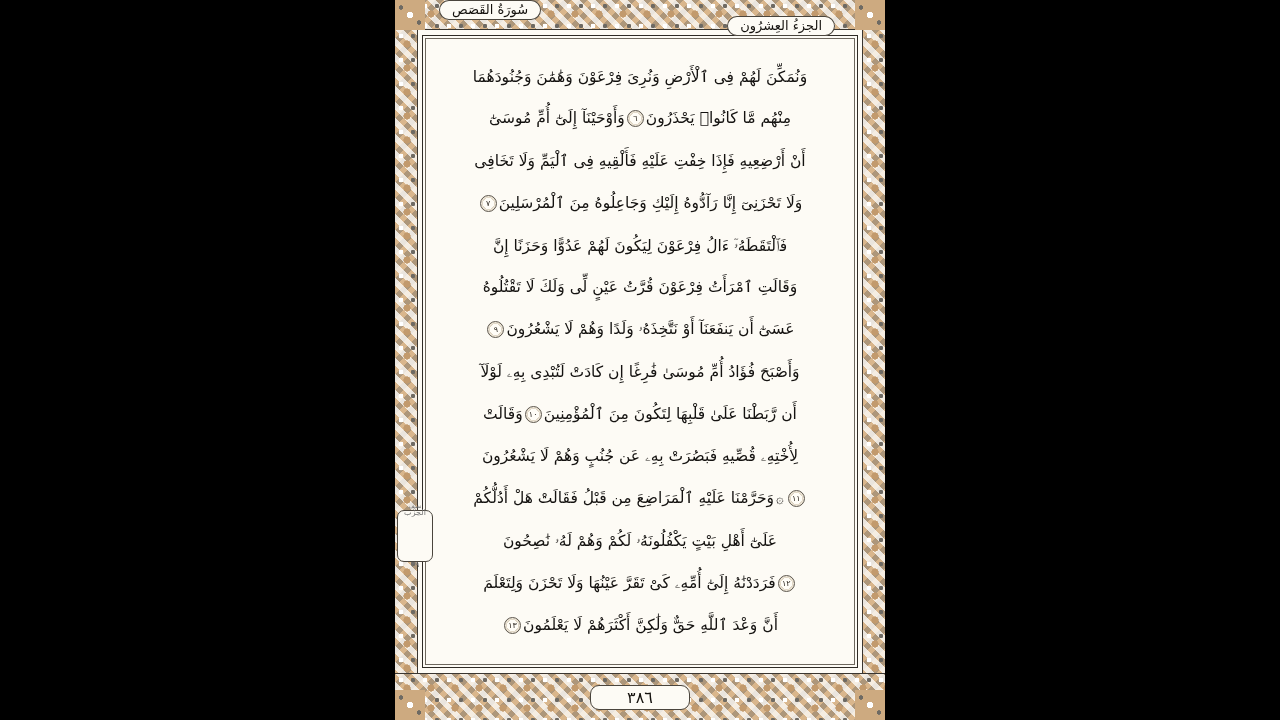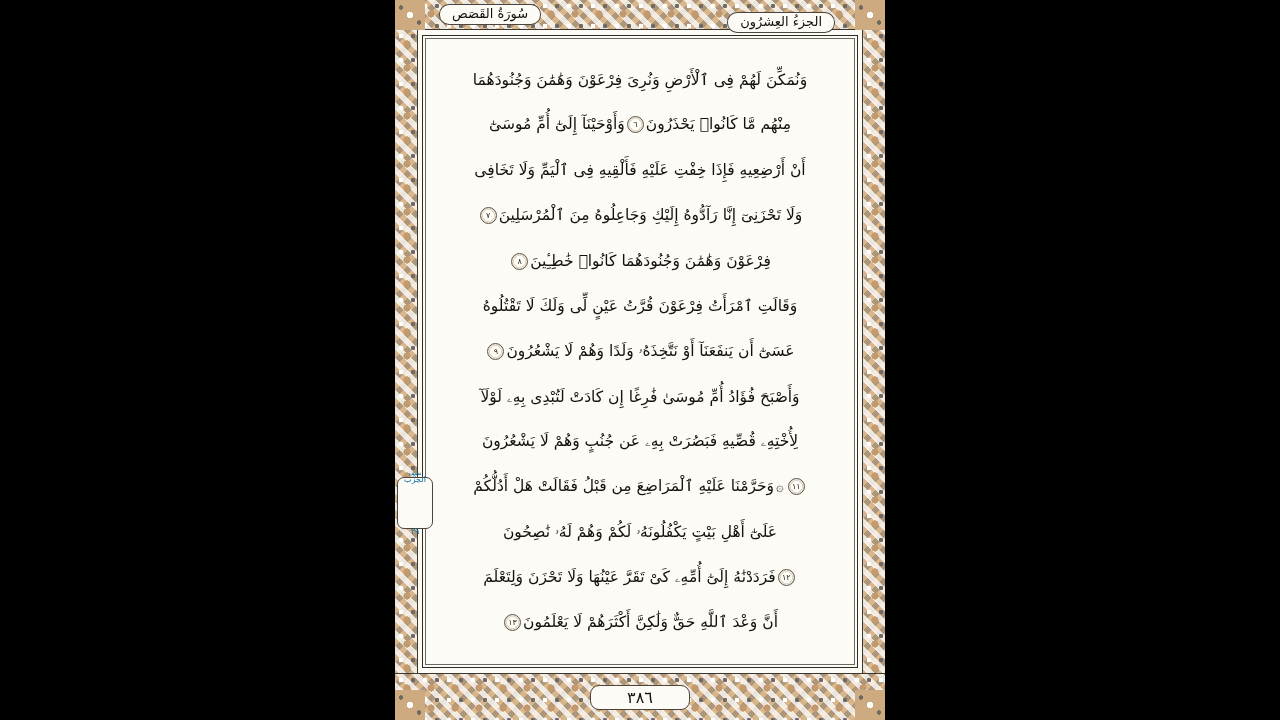--- a/index.html
+++ b/index.html
@@ -31,21 +31,21 @@
     background-size:24px 20px,24px 20px,24px 20px,16px 16px,16px 16px;
   }
   .orn-v{
     background-size:20px 24px,20px 24px,20px 24px,16px 16px,16px 16px;
   }
 
   
   #page-header{
     position:relative;height:30px;flex:0 0 30px;
     border-bottom:1px solid #3a3630;
-    display:flex;align-items:center;justify-content:space-between;
+    display:flex;align-items:flex-start;justify-content:space-between;
     padding:0 6px;box-sizing:border-box;
   }
   .hdr-plate{
     position:relative;z-index:3;
     background:#fdfbf5;
     border:1px solid #4a453d;
     border-radius:10px/50%;
     padding:1px 12px;
     font-family:"DejaVu Sans","Liberation Sans",sans-serif;
     font-size:13px;color:#14110d;
@@ -101,29 +101,29 @@
     vertical-align:middle;margin:0 2px;
     font-family:"DejaVu Sans",sans-serif;
   }
   .rub{
     display:inline-block;font-size:13px;color:#141210;margin:0 2px;
     vertical-align:middle;
   }
 
   
   #hizb-marker{
-    position:absolute;left:2px;top:477px;
+    position:absolute;left:2px;top:510px;
     width:34px;height:50px;
     background:#fdfbf5;
     border:1px solid #4a453d;
     border-radius:7px;
     z-index:6;
     display:flex;flex-direction:column;
     align-items:center;justify-content:center;
-    line-height:1.0;color:#0369a1;
+    line-height:1.0;color:#737373;
     direction:rtl;
   }
   #hizb-marker .hm1{font-size:6px;}
   #hizb-marker .hm2{font-size:8px;}
   #hizb-marker .hm3{font-size:8px;margin-top:44px;}
 
   
   #page-footer{
     position:relative;flex:0 0 46px;height:46px;
     border-top:1px solid #3a3630;
@@ -181,37 +181,40 @@
         </div>
 
         <div class="q-line">
           <span>أَنْ أَرْضِعِيهِ فَإِذَا خِفْتِ عَلَيْهِ فَأَلْقِيهِ فِى ٱلْيَمِّ وَلَا تَخَافِى</span>
         </div>
 
         <div class="q-line">
           <span>وَلَا تَحْزَنِىٓ إِنَّا رَآدُّوهُ إِلَيْكِ وَجَاعِلُوهُ مِنَ ٱلْمُرْسَلِينَ</span><span class="ayah">٧</span>
         </div>
 
-
-        <div class="q-line">
-          <span>فِرْعَوْنَ وَهَٰمَٰنَ وَجُنُودَهُمَا كَانُوا۟ خَٰطِـِٔينَ</span><span class="ayah">٨</span>
-        </div>
+        <div class="q-line">
+          <span>فَٱلْتَقَطَهُۥٓ ءَالُ فِرْعَوْنَ لِيَكُونَ لَهُمْ عَدُوًّا وَحَزَنًا إِنَّ</span>
+        </div>
+
 
         <div class="q-line">
           <span>وَقَالَتِ ٱمْرَأَتُ فِرْعَوْنَ قُرَّتُ عَيْنٍ لِّى وَلَكَ لَا تَقْتُلُوهُ</span>
         </div>
 
         <div class="q-line">
           <span>عَسَىٰٓ أَن يَنفَعَنَآ أَوْ نَتَّخِذَهُۥ وَلَدًا وَهُمْ لَا يَشْعُرُونَ</span><span class="ayah">٩</span>
         </div>
 
         <div class="q-line">
           <span>وَأَصْبَحَ فُؤَادُ أُمِّ مُوسَىٰ فَٰرِغًا إِن كَادَتْ لَتُبْدِى بِهِۦ لَوْلَآ</span>
         </div>
 
+        <div class="q-line">
+          <span>أَن رَّبَطْنَا عَلَىٰ قَلْبِهَا لِتَكُونَ مِنَ ٱلْمُؤْمِنِينَ</span><span class="ayah">١٠</span><span>وَقَالَتْ</span>
+        </div>
 
         <div class="q-line">
           <span>لِأُخْتِهِۦ قُصِّيهِ فَبَصُرَتْ بِهِۦ عَن جُنُبٍ وَهُمْ لَا يَشْعُرُونَ</span>
         </div>
 
         <div class="q-line">
           <span class="ayah">١١</span><span class="rub">۞</span><span>وَحَرَّمْنَا عَلَيْهِ ٱلْمَرَاضِعَ مِن قَبْلُ فَقَالَتْ هَلْ أَدُلُّكُمْ</span>
         </div>
 
         <div class="q-line">

